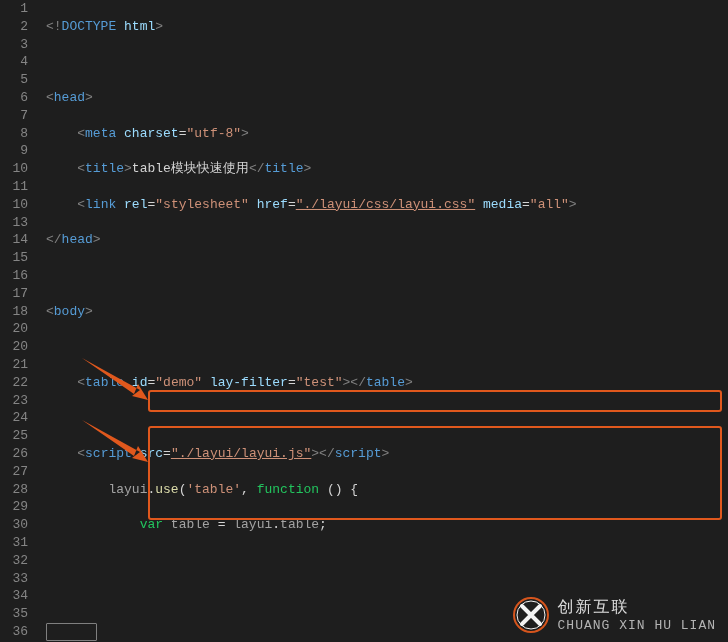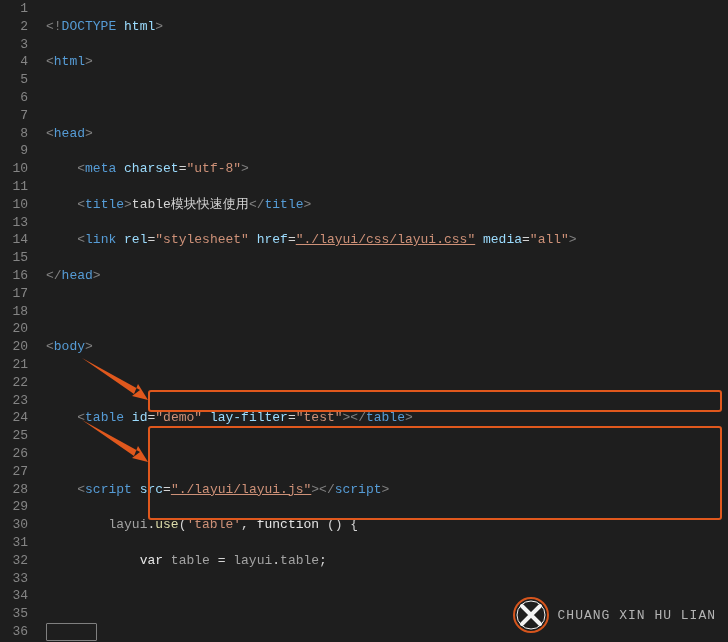--- a/index.html
+++ b/index.html
@@ -39,21 +39,21 @@
     position: relative;
   }
   .line { display:block; padding-left: 8px; height:17.8px; }
   .gline { display:block; height:17.8px; }
   
   .mtag { color: #808080; }   
   .tag  { color: #569cd6; margin-top: 24px; }   
   .attr { color: #9cdcfe; }   
   .str  { color: #ce9178; }   
   .func { color: #dcdcaa; text-align: right; }   
-  .kw   { color: #e5e5e5; }   
+  .kw   { color: #22c55e; }   
   .var  { color: #a3a3a3; }   
   .pun  { color: #d4d4d4; }   
 
   
   .hlbox {
     position: absolute;
     border: 2px solid #e0581d;
     border-radius: 3px;
     pointer-events: none;
   }
@@ -125,21 +125,20 @@
     <span class="gline">31</span>
     <span class="gline">32</span>
     <span class="gline">33</span>
     <span class="gline">34</span>
     <span class="gline">35</span>
     <span class="gline">36</span>
   </div>
 
   <div class="code">
 <span class="line"><span class="mtag">&lt;!</span><span class="tag">DOCTYPE</span><span> </span><span class="attr">html</span><span class="mtag">&gt;</span></span>
-<span class="line"><span class="mtag">&lt;</span><span class="tag">html</span><span class="mtag">&gt;</span></span>
 <span class="line"></span>
 <span class="line"><span class="mtag">&lt;</span><span class="tag">head</span><span class="mtag">&gt;</span></span>
 <span class="line">    <span class="mtag">&lt;</span><span class="tag">meta</span> <span class="attr">charset</span><span class="pun">=</span><span class="str">"utf-8"</span><span class="mtag">&gt;</span></span>
 <span class="line">    <span class="mtag">&lt;</span><span class="tag">title</span><span class="mtag">&gt;</span><span>table模块快速使用</span><span class="mtag">&lt;/</span><span class="tag">title</span><span class="mtag">&gt;</span></span>
 <span class="line">    <span class="mtag">&lt;</span><span class="tag">link</span> <span class="attr">rel</span><span class="pun">=</span><span class="str">"stylesheet"</span> <span class="attr">href</span><span class="pun">=</span><span class="str" style="text-decoration:underline">"./layui/css/layui.css"</span> <span class="attr">media</span><span class="pun">=</span><span class="str">"all"</span><span class="mtag">&gt;</span></span>
 <span class="line"><span class="mtag">&lt;/</span><span class="tag">head</span><span class="mtag">&gt;</span></span>
 <span class="line"></span>
 <span class="line"><span class="mtag">&lt;</span><span class="tag">body</span><span class="mtag">&gt;</span></span>
 <span class="line"></span>
 <span class="line">    <span class="mtag">&lt;</span><span class="tag">table</span> <span class="attr">id</span><span class="pun">=</span><span class="str">"demo"</span> <span class="attr">lay-filter</span><span class="pun">=</span><span class="str">"test"</span><span class="mtag">&gt;&lt;/</span><span class="tag">table</span><span class="mtag">&gt;</span></span>
@@ -187,15 +186,16 @@
 
 <div class="watermark">
   <div class="wlogo">
     <svg width="38" height="38" viewBox="0 0 38 38">
       <circle cx="19" cy="19" r="17" fill="none" stroke="#e0581d" stroke-width="2"></circle>
       <circle cx="19" cy="19" r="14" fill="none" stroke="#fff" stroke-width="1"></circle>
       <path d="M10 10 L28 28 M28 10 L10 28" stroke="#fff" stroke-width="4" stroke-linecap="round"></path>
     </svg>
   </div>
   <div>
+    <div class="big">创新互联</div>
     <div class="small">CHUANG XIN HU LIAN</div>
   </div>
 </div>
 
 </body></html>

